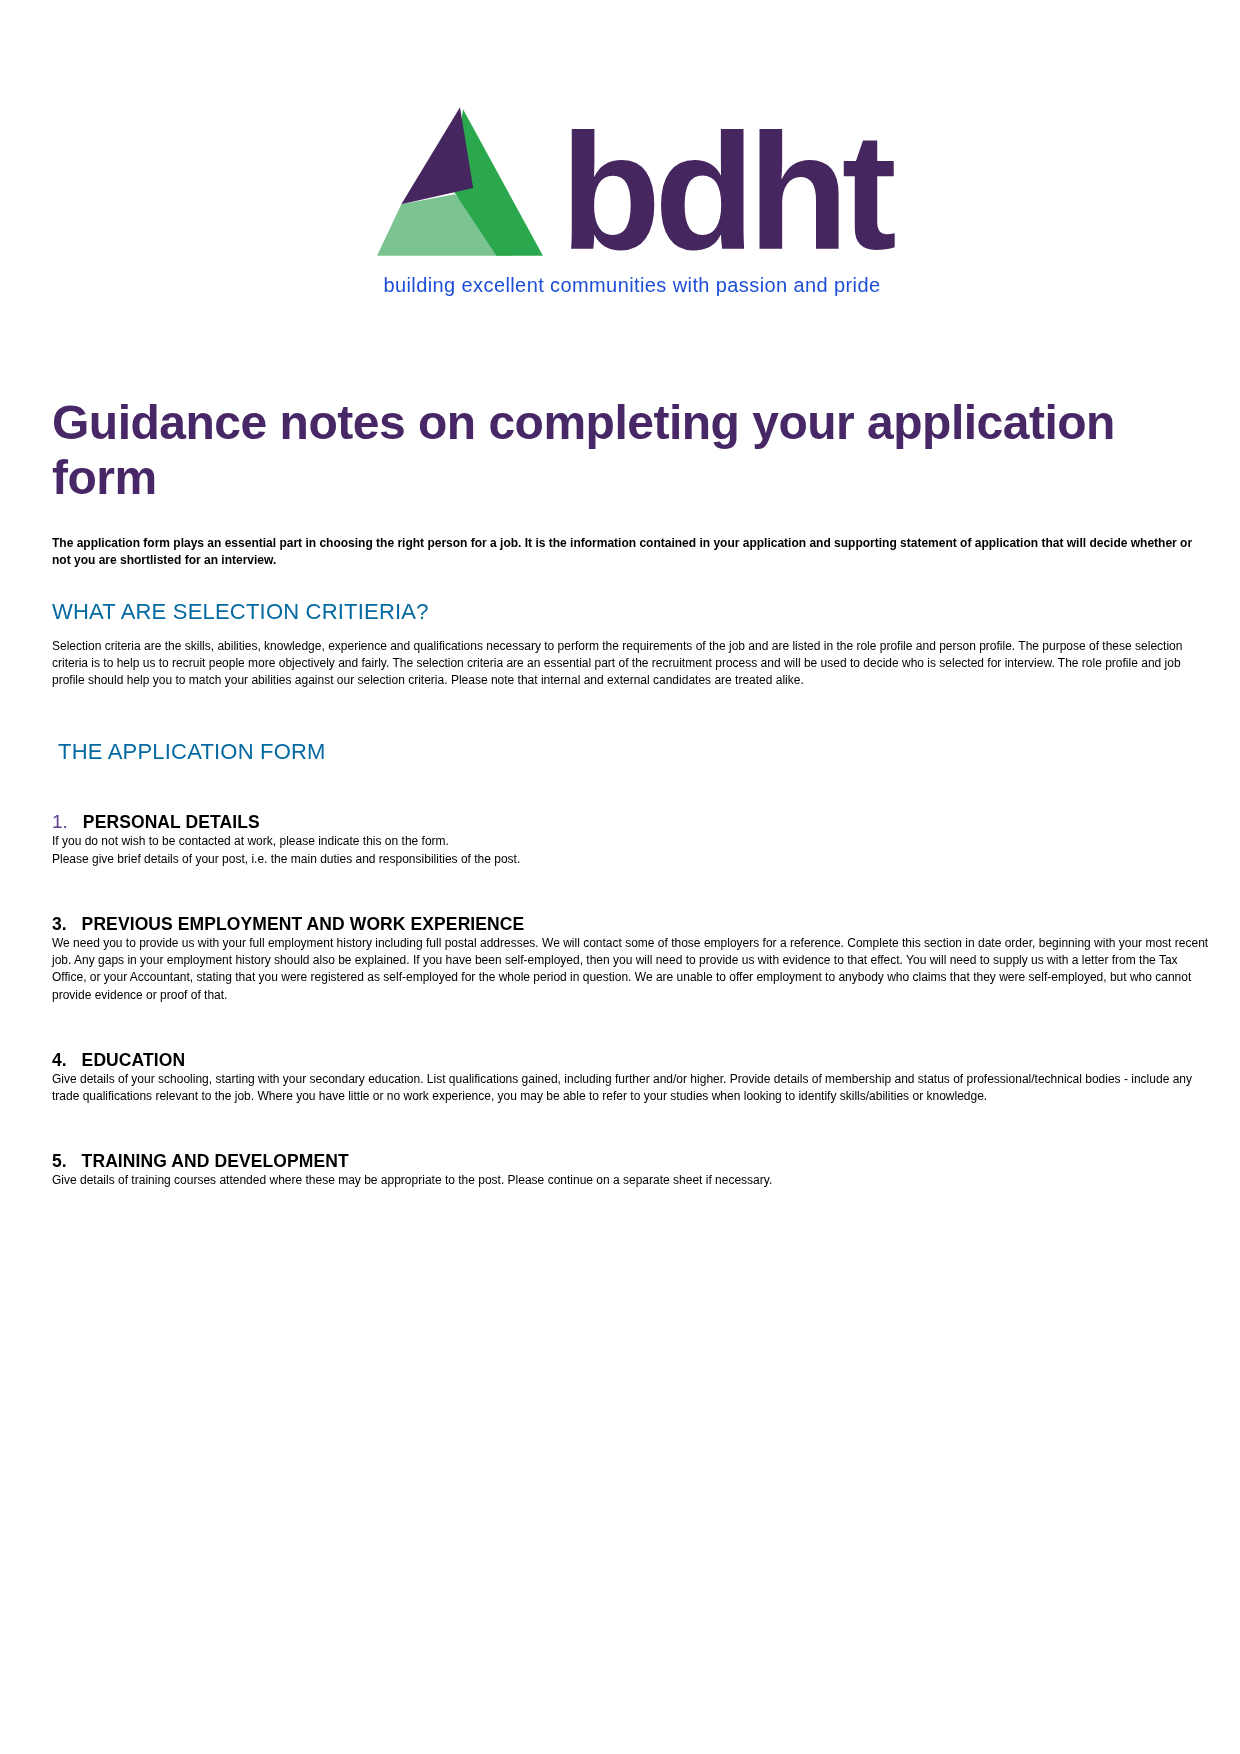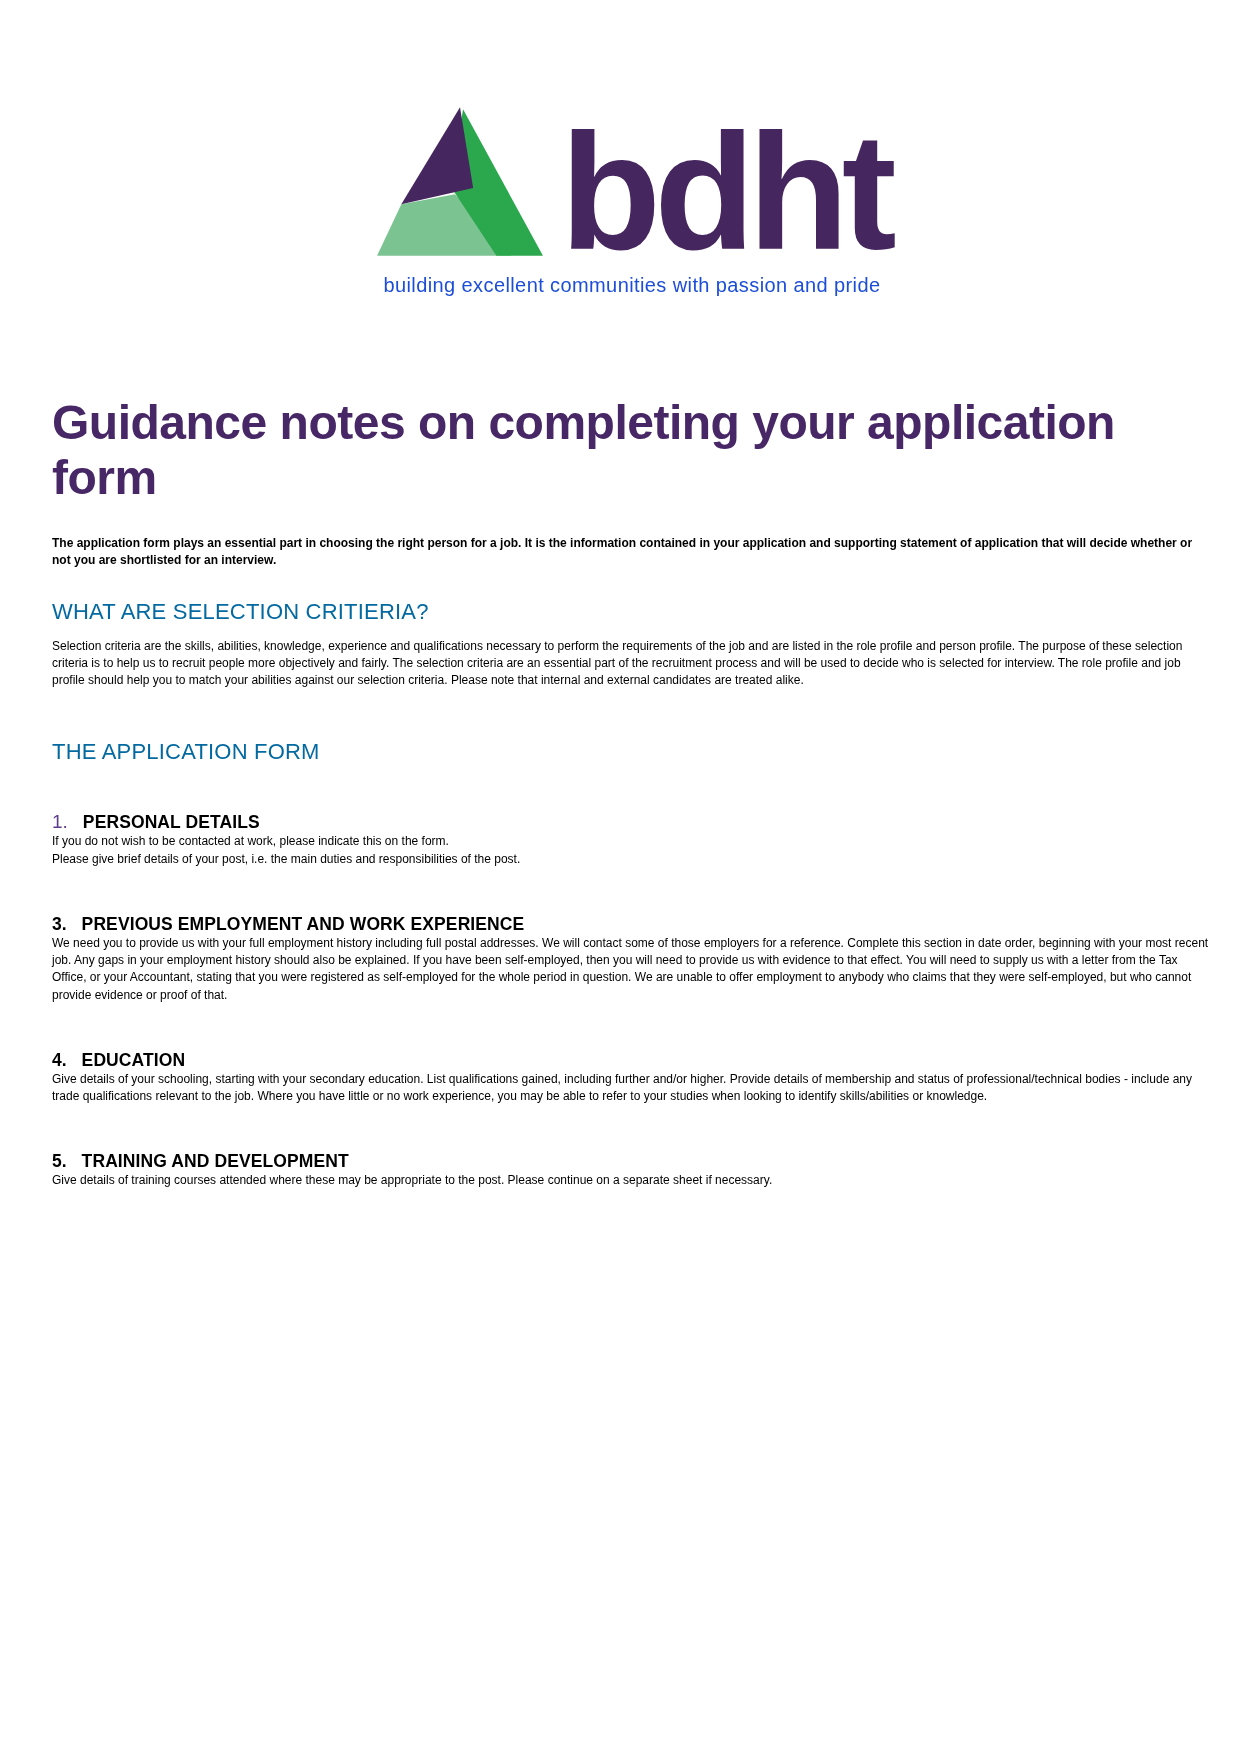--- a/index.html
+++ b/index.html
@@ -28,21 +28,21 @@
     margin-top: 98px; font-size: 48px; font-weight: bold;
     color: #472766; letter-spacing: -0.5px;
   }
   .intro { margin-top: 30px; font-weight: bold; }
   p.body-text { font-size: 12px; line-height: 1.44; }
   .navy-heading {
     margin-top: 29px; font-size: 22px; font-weight: normal; color: #0369a1;
     letter-spacing: 0.2px;
   }
   .criteria-body { margin-top: 13px; font-weight: normal; }
-  .form-heading { margin-top: 50px; }
+  .form-heading { margin-top: 50px; margin-left: 6px; }
 
   .section-heading { margin-top: 46px; font-size: 17.5px; }
   .section-heading .num { font-weight: bold; margin-right: 15px; }
   .section-heading .num.purple-num { color: #5F3C8E; font-weight: normal; font-size: 19px; }
   .section-heading .sec-title { font-weight: bold; letter-spacing: 0.1px; }
   .section-body { }
 </style>
 </head>
 <body>
 

